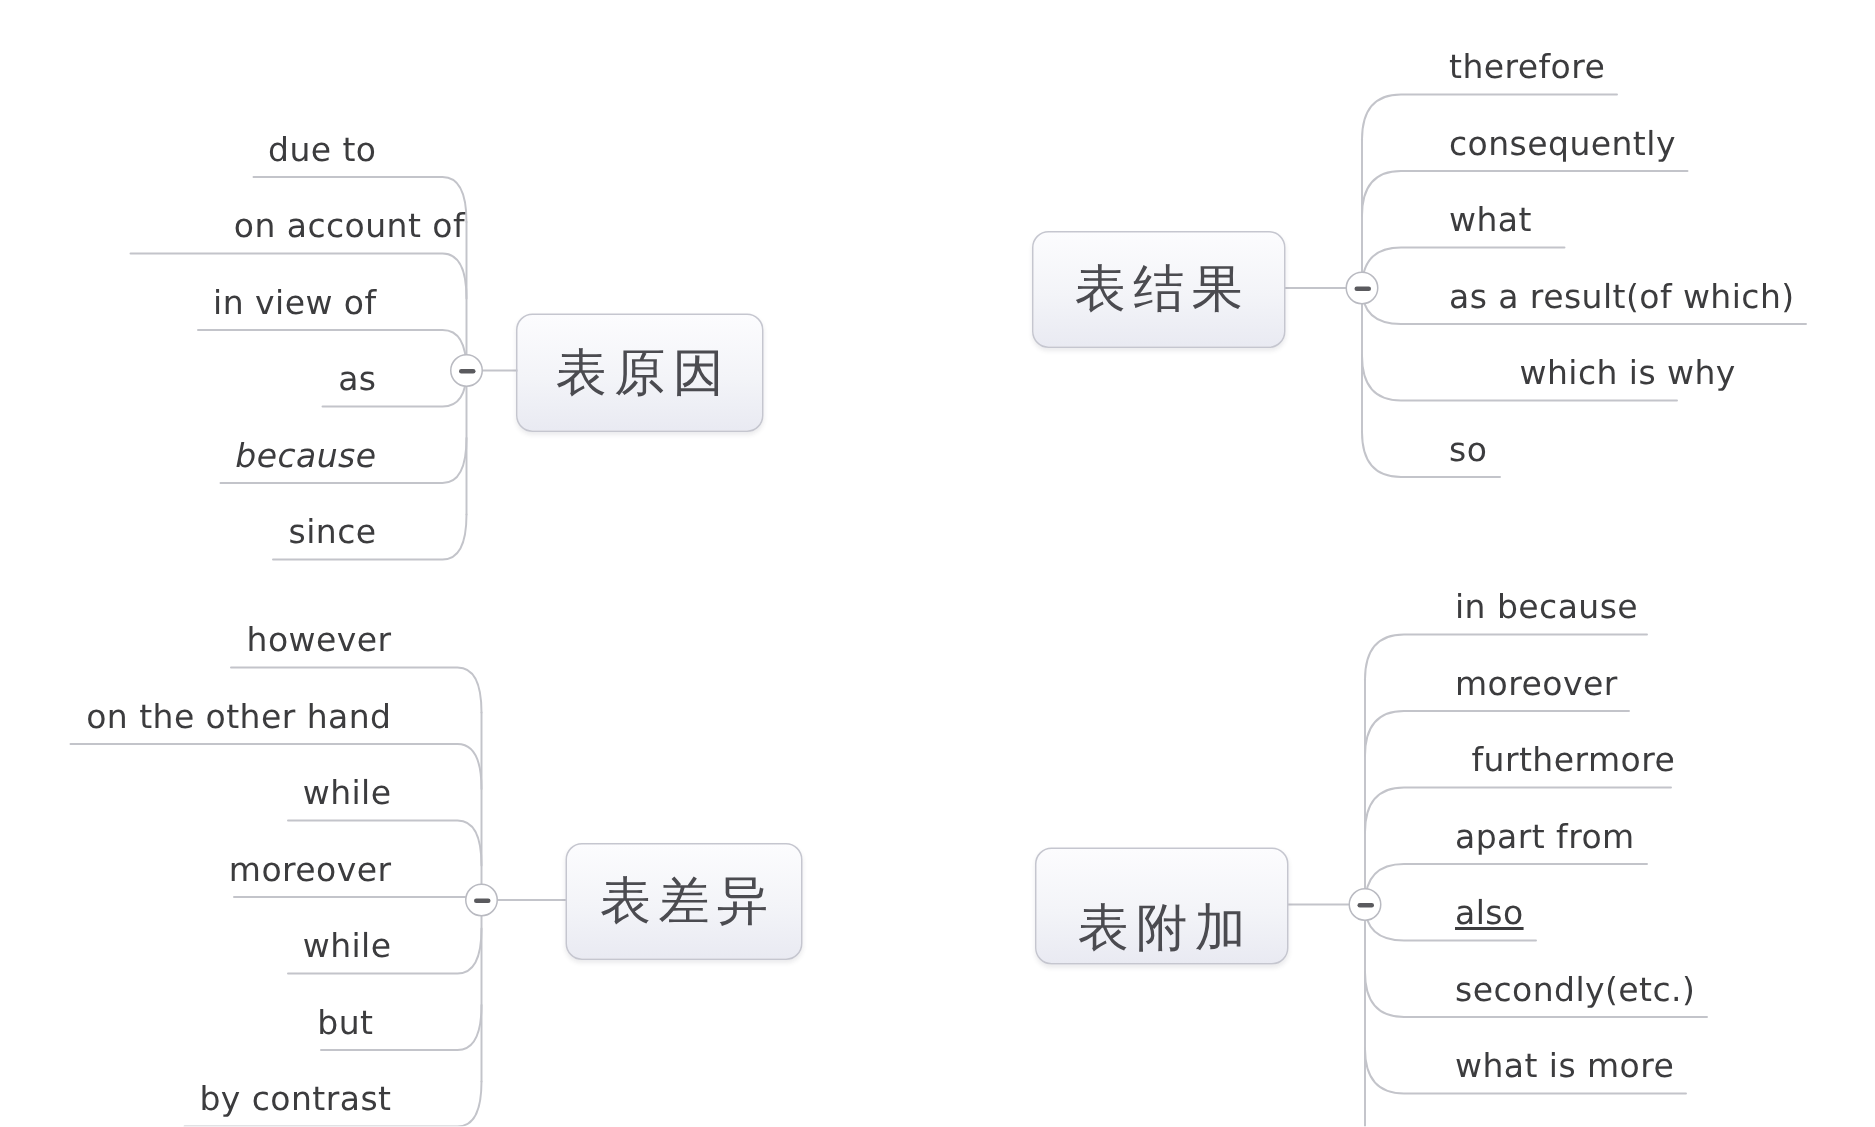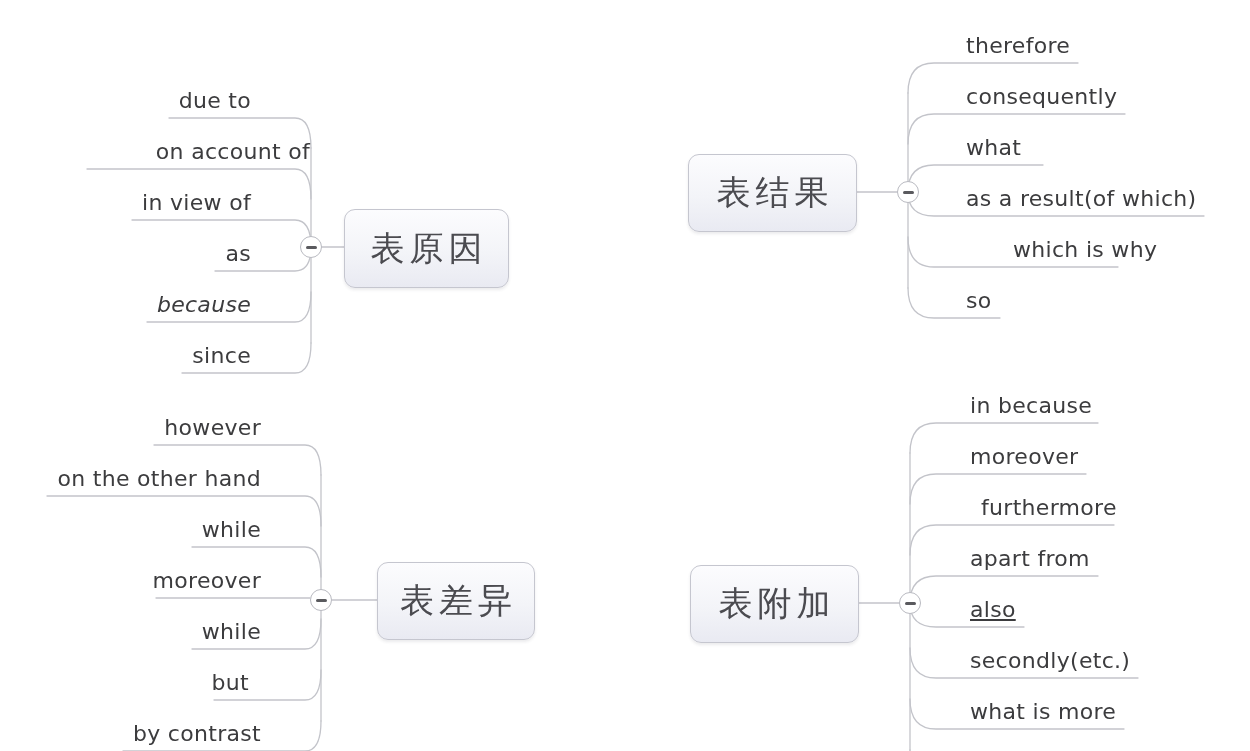--- a/index.html
+++ b/index.html
@@ -127,21 +127,21 @@
       <div class="collapse-btn" style="left: 310px; top: 589px;">
         <span class="minus-bar"></span>
       </div>
       <div class="branch-label side-left" style="top: 413px; right: 989px;">however</div>
       <div class="branch-label side-left" style="top: 464px; right: 989px;">on the other hand</div>
       <div class="branch-label side-left" style="top: 515px; right: 989px;">while</div>
       <div class="branch-label side-left" style="top: 566px; right: 989px;">moreover</div>
       <div class="branch-label side-left" style="top: 617px; right: 989px;">while</div>
       <div class="branch-label side-left" style="top: 668px; right: 1001px;">but</div>
       <div class="branch-label side-left" style="top: 719px; right: 989px;">by contrast</div>
-      <div class="topic-box" style="left: 690px; top: 565px; width: 167px; height: 76px;">
+      <div class="topic-box" style="left: 690px; top: 565px; width: 167px; height: 76px; align-items: flex-end;">
         <span class="topic-label">表附加</span>
       </div>
       <div class="collapse-btn" style="left: 899px; top: 592px;">
         <span class="minus-bar"></span>
       </div>
       <div class="branch-label side-right" style="top: 391px; left: 970px;">in because</div>
       <div class="branch-label side-right" style="top: 442px; left: 970px;">moreover</div>
       <div class="branch-label side-right" style="top: 493px; left: 970px; margin-left: 11px;">furthermore</div>
       <div class="branch-label side-right" style="top: 544px; left: 970px;">apart from</div>
       <div class="branch-label side-right" style="top: 595px; left: 970px; text-decoration: underline;">also</div>

